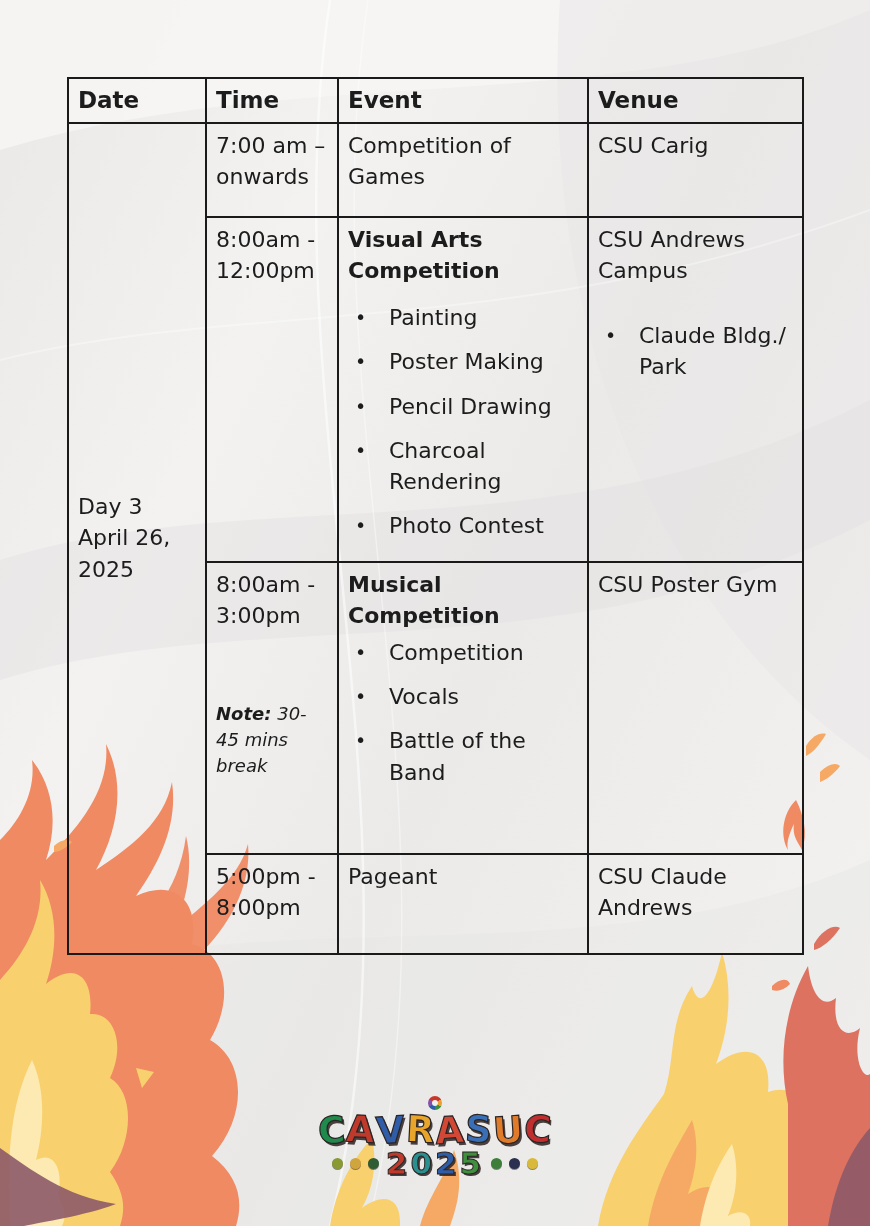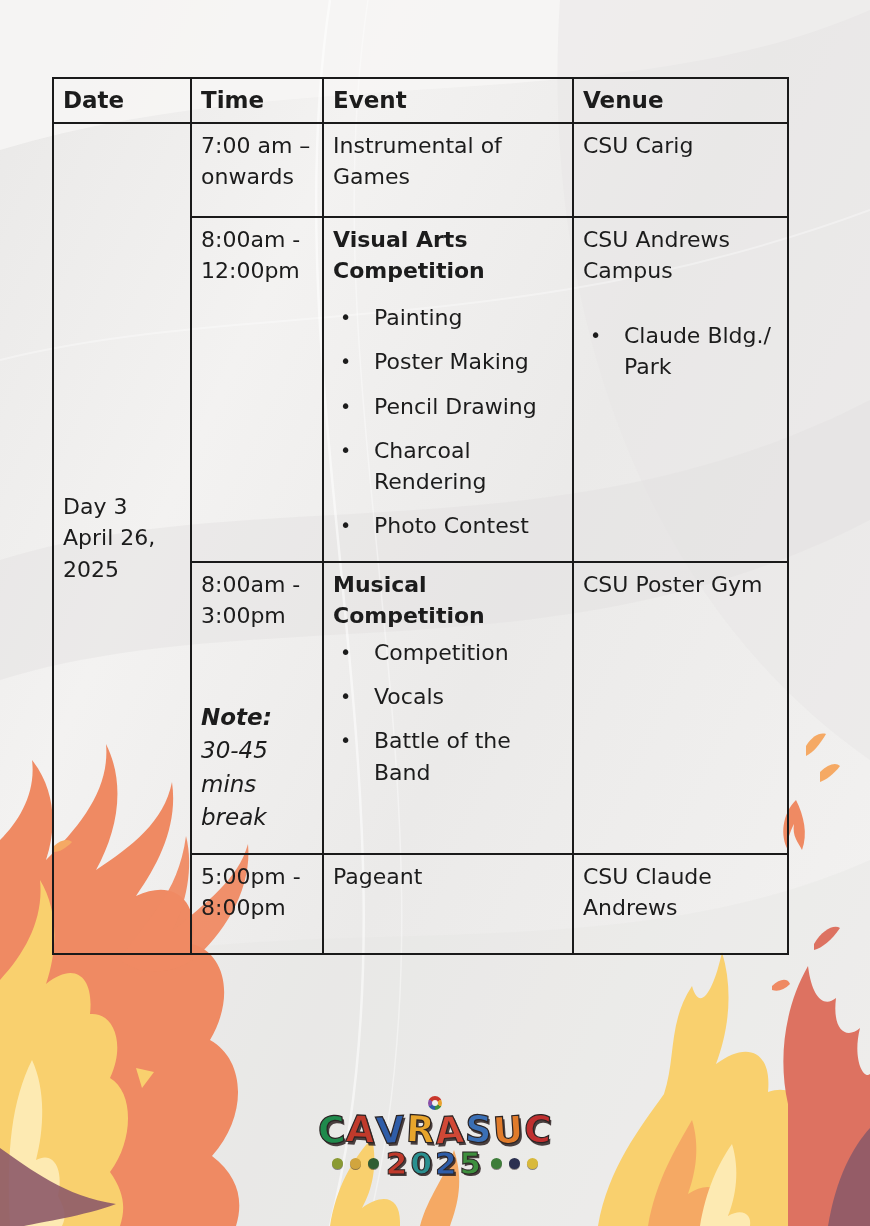--- a/index.html
+++ b/index.html
@@ -6,21 +6,21 @@
   .page{
     position:relative;width:870px;height:1226px;overflow:hidden;
     background:linear-gradient(115deg,#e9e8e7 0%,#f3f2f1 28%,#ebeae9 55%,#f4f3f2 100%);
     font-family:"DejaVu Sans","Liberation Sans",sans-serif;color:#1c1c1c;
   }
   .bg-swoosh,.flames{position:absolute;left:0;top:0;z-index:1;pointer-events:none;}
   .bg-swoosh{z-index:0;}
 
   
   table.sched{
-    position:absolute;left:52px;top:77px;width:735px;z-index:2;
+    position:absolute;left:67px;top:77px;width:735px;z-index:2;
     border-collapse:collapse;table-layout:fixed;background:transparent;
   }
   .sched th,.sched td{
     border:2px solid #1a1a1a;vertical-align:top;text-align:left;
     padding:6px 9px;font-size:22px;line-height:1.42;font-weight:400;
     overflow:hidden;
   }
   .sched th{font-weight:600;font-size:23px;padding:5px 9px;}
   tr.r-head{height:41px;}
   tr.r1{height:94px;}
@@ -28,21 +28,21 @@
   tr.r3{height:292px;}
   tr.r4{height:100px;}
   td.date-cell{vertical-align:middle;}
   .bold{font-weight:700;}
   ul.bullets{list-style:none;margin:16px 0 0 0;padding:0;}
   ul.bullets li{display:flex;margin-bottom:13px;}
   ul.bullets .dot{flex:0 0 34px;padding-left:7px;font-size:19px;line-height:1.6;}
   ul.bullets .btxt{flex:1;}
   ul.bullets.tight{margin-top:6px;}
   ul.bullets.venue-b{margin-top:34px;}
-  .note{margin-top:70px;font-size:23px;font-style:italic;line-height:1.45;}
+  .note{margin-top:70px;font-size:18px;font-style:italic;line-height:1.45;}
   .note-label{font-weight:700;}
 
   
   .logo{position:absolute;left:0;right:0;top:1096px;z-index:2;text-align:center;}
   .starburst{
     width:14px;height:14px;border-radius:50%;margin:0 auto 1px;position:relative;
     background:conic-gradient(#c9372c 0 60deg,#e8a12c 0 120deg,#3e8f3e 0 180deg,#2f5da8 0 240deg,#8a4fa8 0 300deg,#c9372c 0 360deg);
   }
   .starburst::after{content:"";position:absolute;inset:4px;border-radius:50%;background:#f1f0ef;}
   .logo-word{font-size:37px;font-weight:800;letter-spacing:1px;line-height:1.05;
@@ -136,21 +136,21 @@
       </tr>
     </thead>
     <tbody>
       <tr class="r1">
         <td class="date-cell" rowspan="4">
           <div>Day 3</div>
           <div>April 26,</div>
           <div>2025</div>
         </td>
         <td>7:00 am – onwards</td>
-        <td>Instrumental of Games</td>
+        <td>Competition of Games</td>
         <td>CSU Carig</td>
       </tr>
 
       <tr class="r2">
         <td>8:00am - 12:00pm</td>
         <td>
           <div class="bold">Visual Arts Competition</div>
           <ul class="bullets">
             <li>
                 <span class="dot">•</span>

